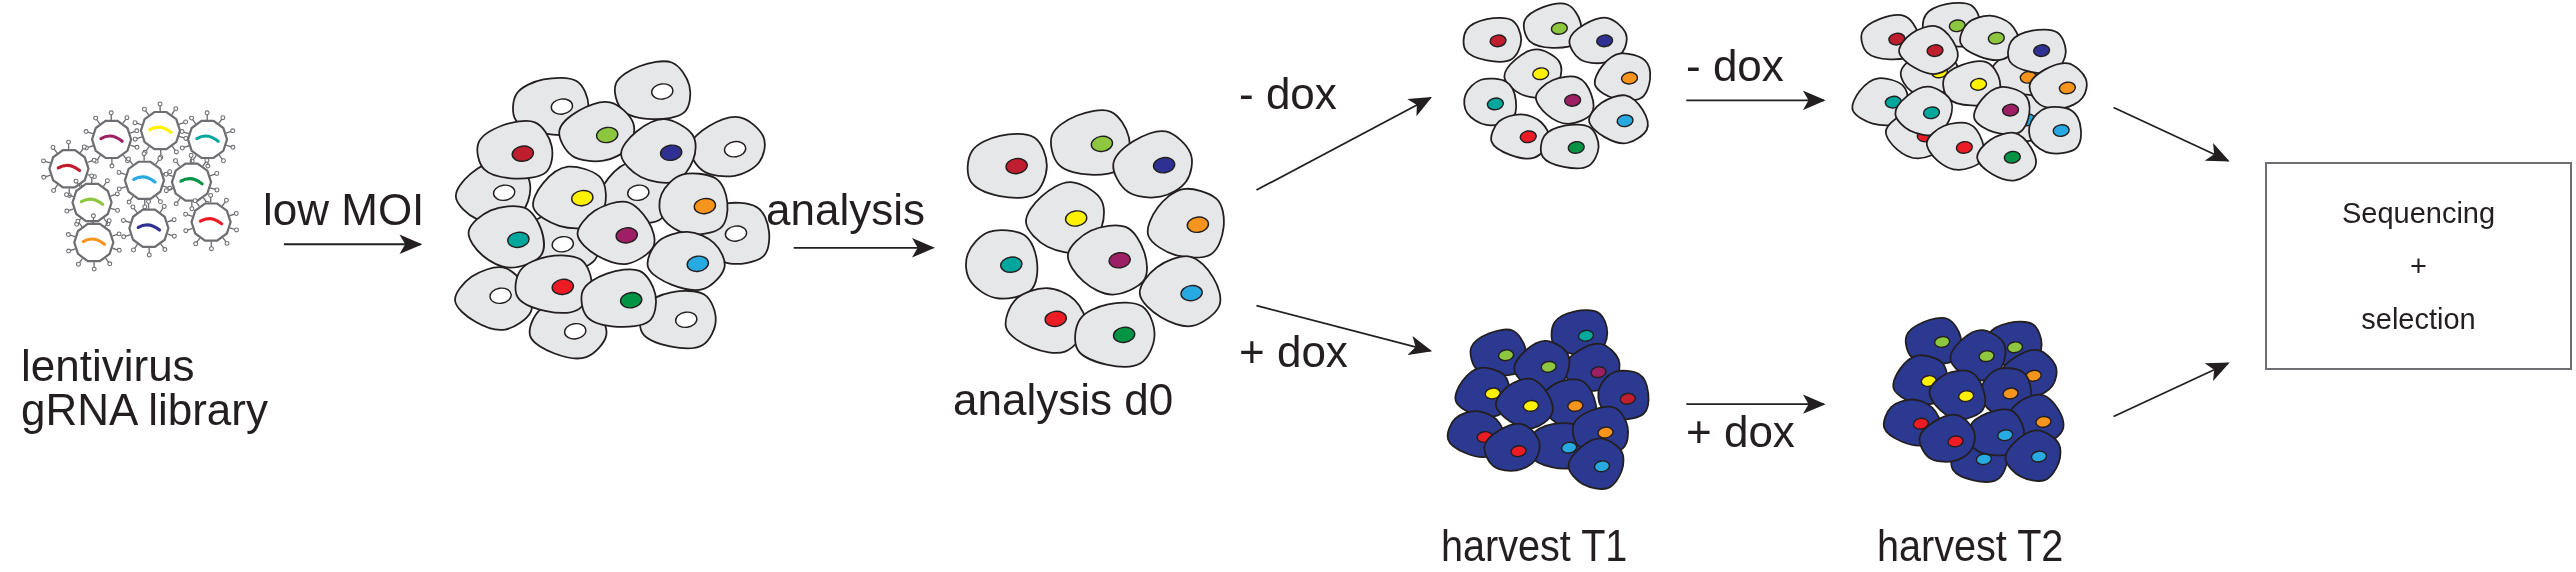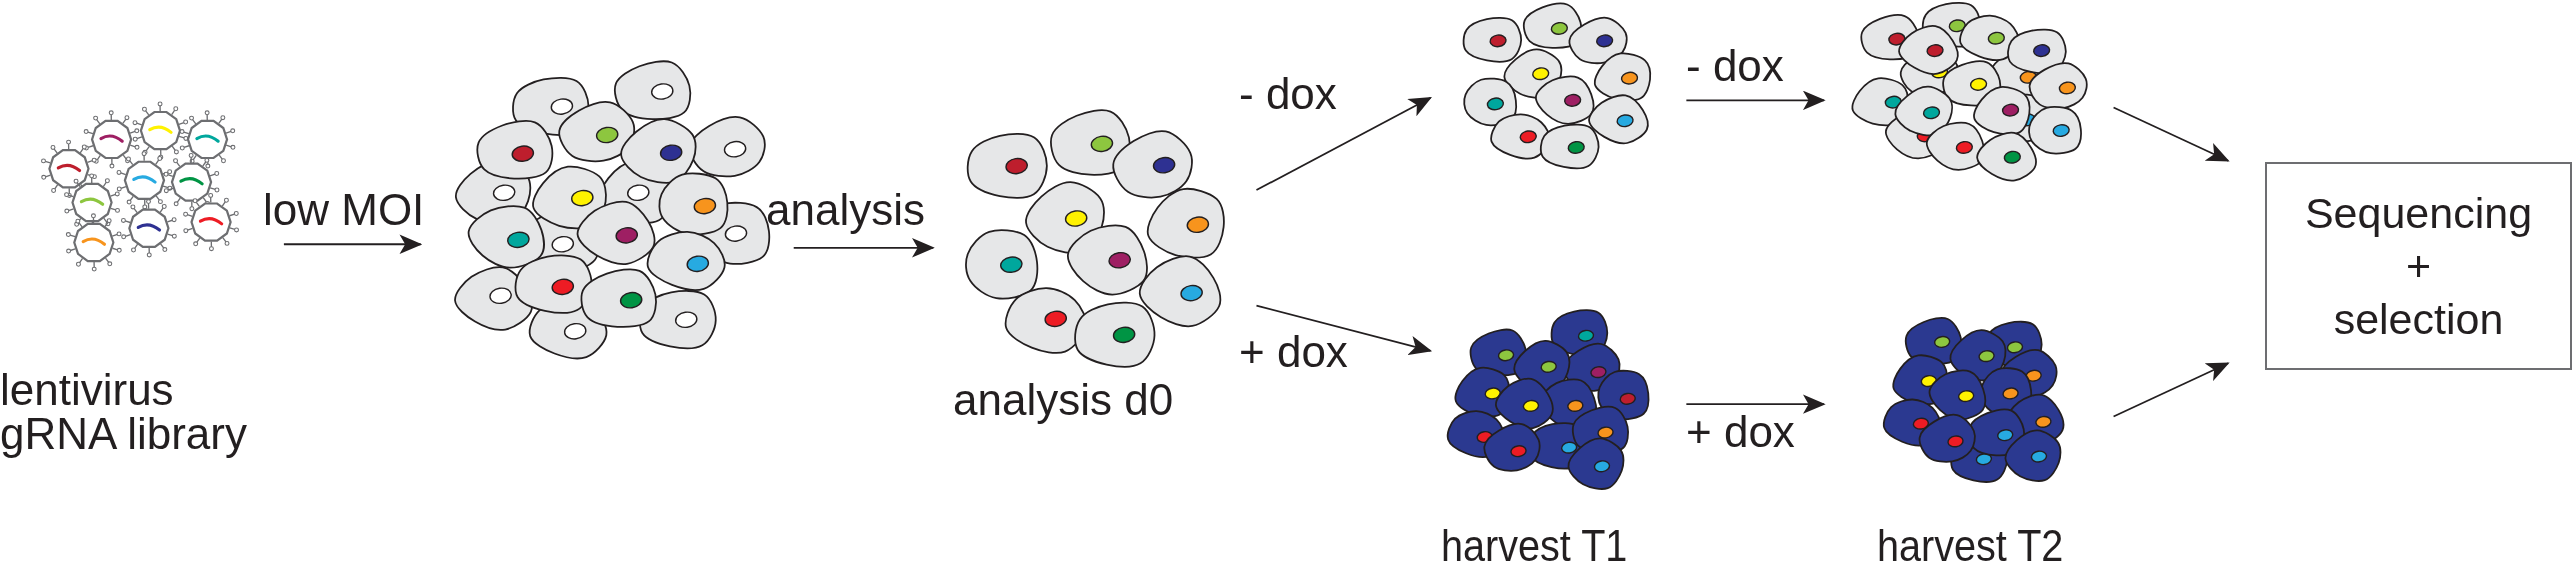--- a/index.html
+++ b/index.html
@@ -1,21 +1,21 @@
 <!DOCTYPE html>
 <html style="font-size:14.2px"><head>
 <meta charset="utf-8">
 <style>
   html, body { margin: 0; padding: 0; background: #ffffff; }
   body { width: 2576px; height: 572px; position: relative; overflow: hidden; font-family: "Liberation Sans", "DejaVu Sans", sans-serif; color: #231f20; }
   #canvas { position: absolute; left: 0; top: 0; }
   .lbl { position: absolute; white-space: nowrap; font-size: 44px; line-height: 44px; color: #231f20; text-align: left; }
   .lbl.cond { transform-origin: left top; }
   .box { position: absolute; border: 2.7px solid #6d6e71; box-sizing: border-box; display: flex; flex-direction: column; align-items: center; justify-content: center; }
-  .box span { font-size: 43px; line-height: 53px; display: block; text-align: left; }
+  .box span { font-size: 29px; line-height: 53px; display: block; text-align: left; }
 </style>
 </head>
 <body>
 
 <svg id="canvas" width="2576" height="572" viewBox="0 0 2899 644" xmlns="http://www.w3.org/2000/svg">
   <defs>
     <marker id="ah" viewBox="0 0 12 10" refX="11" refY="5" markerWidth="12" markerHeight="10" markerUnits="userSpaceOnUse" orient="auto">
       <path d="M0,0 L12,5 L0,10 L3,5 Z" fill="#231f20"></path>
     </marker>
     <marker id="ahbig" viewBox="0 0 14 12" refX="13" refY="6" markerWidth="26" markerHeight="22" markerUnits="userSpaceOnUse" orient="auto">
@@ -615,21 +615,21 @@
       <line x1="893" y1="279" x2="1050" y2="279" stroke="#231f20" stroke-width="2" marker-end="url(#ahbig)"></line>
       <line x1="1414" y1="214" x2="1610" y2="110" stroke="#231f20" stroke-width="2" marker-end="url(#ahbig)"></line>
       <line x1="1414" y1="344" x2="1610" y2="395" stroke="#231f20" stroke-width="2" marker-end="url(#ahbig)"></line>
       <line x1="1898" y1="113" x2="2053" y2="113" stroke="#231f20" stroke-width="2" marker-end="url(#ahbig)"></line>
       <line x1="1898" y1="455" x2="2053" y2="455" stroke="#231f20" stroke-width="2" marker-end="url(#ahbig)"></line>
       <line x1="2379" y1="121" x2="2508" y2="181" stroke="#231f20" stroke-width="2" marker-end="url(#ahbig)"></line>
       <line x1="2379" y1="469" x2="2508" y2="409" stroke="#231f20" stroke-width="2" marker-end="url(#ahbig)"></line>
     </g>
 </svg>
 
-<div class="lbl" style="left:0; top:368px; width:286px; line-height:44px;">
+<div class="lbl" style="left:0; top:344px; width:286px; line-height:44px;padding-left:21px;">
   <div>lentivirus</div>
   <div>gRNA library</div>
 </div>
 
 <div class="lbl" style="left:263px; top:188px; width:165px;">low MOI</div>
 
 <div class="lbl" style="left:411px; top:376px; width:338px; line-height:59px;">
 </div>
 
 <div class="lbl" style="left:766px; top:188px; width:183px;">analysis</div>

